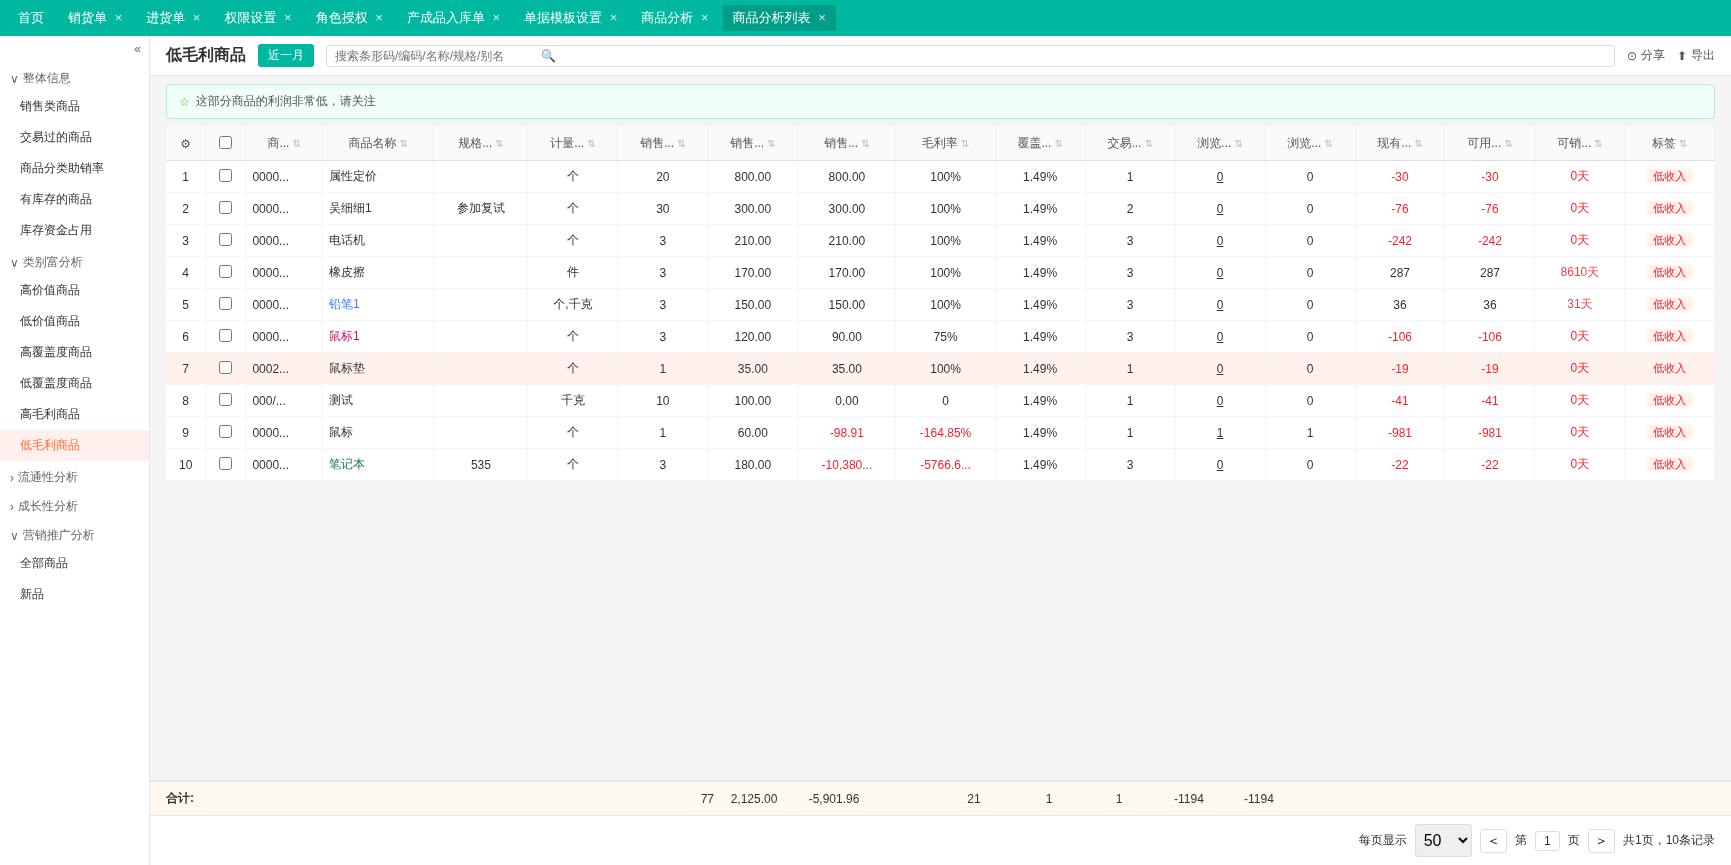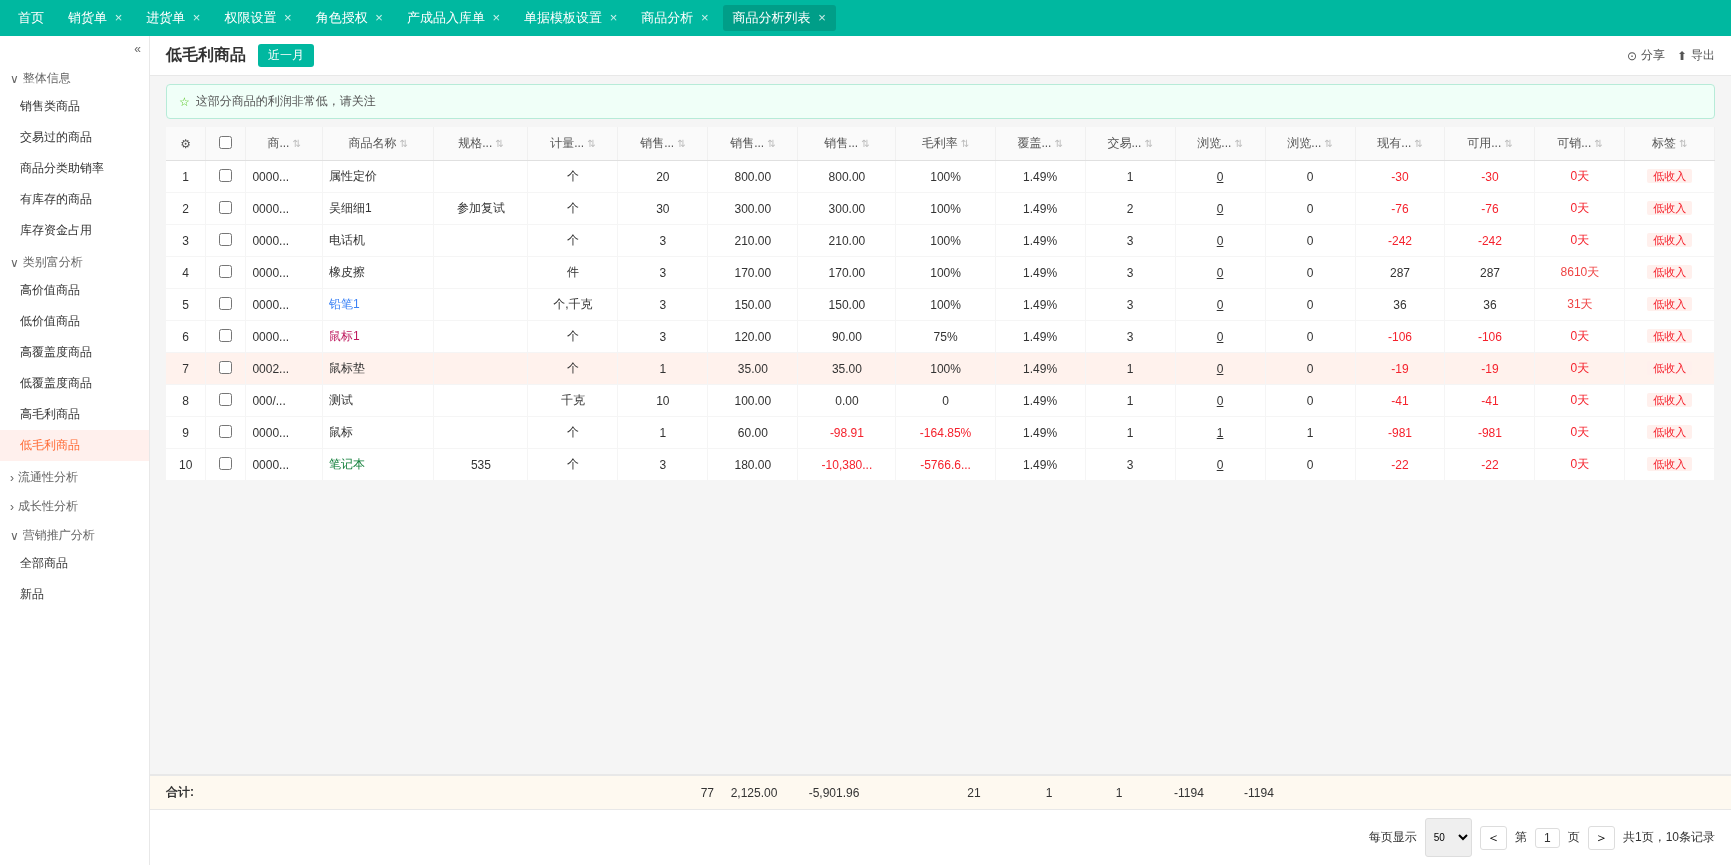--- a/index.html
+++ b/index.html
@@ -192,23 +192,23 @@
       align-items: center;
       justify-content: flex-end;
       padding: 8px 16px;
       background: #fff;
       border-top: 1px solid #e8e8e8;
       gap: 8px;
       font-size: 12px;
     }
     .pagination select {
       border: 1px solid #ddd;
-      padding: 12px 4px;
+      padding: 6px 4px;
       border-radius: 3px;
-      font-size: 10px;
+      font-size: 16px;
     }
     .pagination .page-btn {
       cursor: pointer;
       padding: 2px 6px;
       border: 1px solid #ddd;
       border-radius: 3px;
       background: #fff;
     }
     .pagination .page-num { border: 1px solid #ddd; padding: 2px 8px; border-radius: 3px; }
 
@@ -277,20 +277,24 @@
     </div>
     <div class="sidebar-item">全部商品</div>
     <div class="sidebar-item">新品</div>
   </div>
 
   <div class="content">
 
     <div class="page-header">
       <span class="page-title">低毛利商品</span>
       <button class="date-filter-btn">近一月</button>
+      <div class="search-box">
+        <input type="text" placeholder="搜索条形码/编码/名称/规格/别名" style="">
+        <span style="color:#aaa;">🔍</span>
+      </div>
       <div class="header-actions">
         <div class="action-btn">
           <span>⊙</span>
           <span>分享</span>
         </div>
         <div class="action-btn">
           <span>⬆</span>
           <span>导出</span>
         </div>
       </div>

